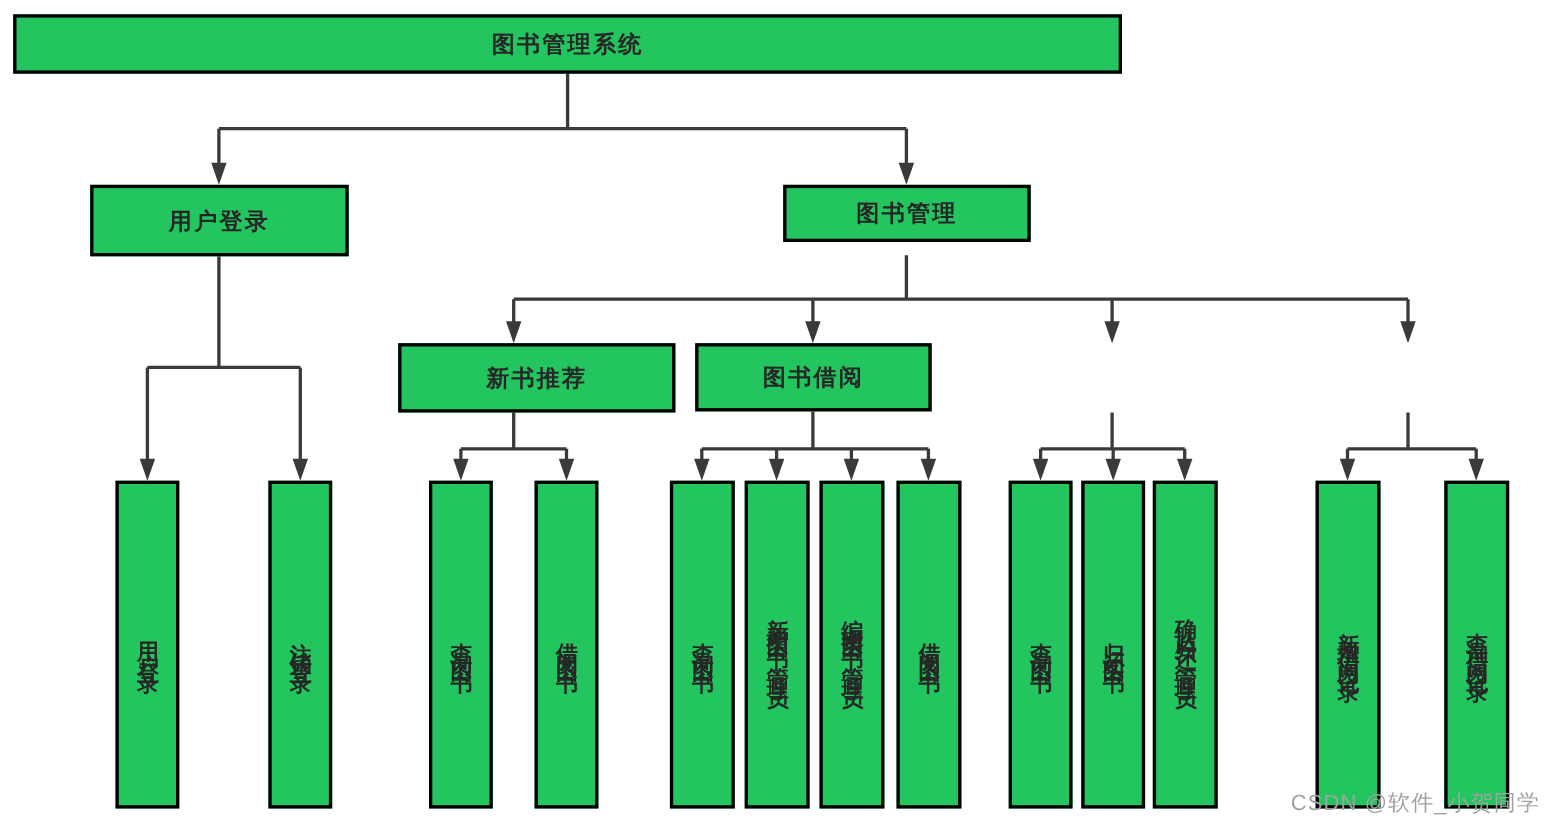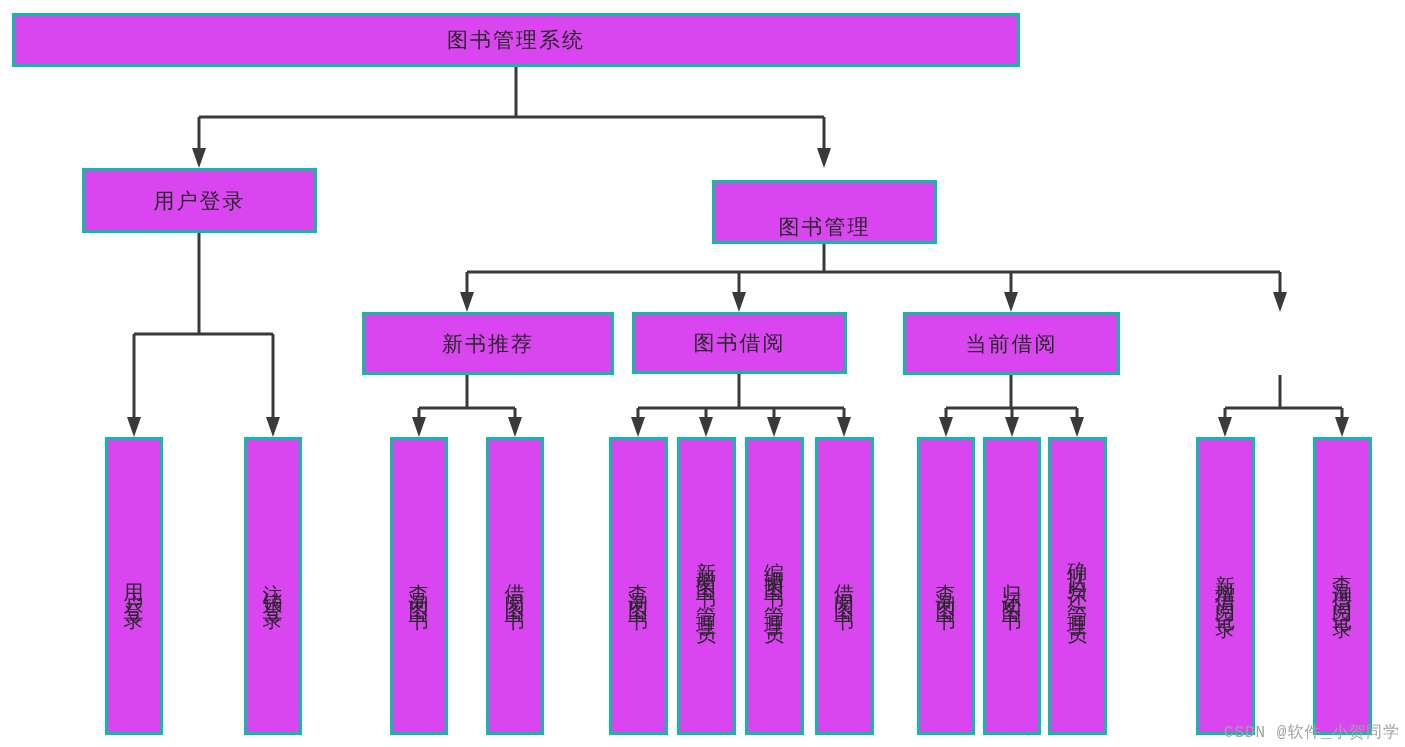--- a/index.html
+++ b/index.html
@@ -2,45 +2,45 @@
 <html><head>
 <meta charset="utf-8">
 <style>
   html,body{margin:0;padding:0;background:#fff;}
   .canvas{
     position:relative;width:1405px;height:747px;background:#ffffff;
     font-family:"Liberation Sans","DejaVu Sans",sans-serif;overflow:hidden;
   }
   .wires{position:absolute;left:0;top:0;z-index:1;}
   .node{
-    position:absolute;box-sizing:border-box;border:3px solid #14b8a6;background:#d946ef;
-    display:flex;align-items:center;justify-content:center;color:#262626;z-index:2;
+    position:absolute;box-sizing:border-box;border:3px solid #000000;background:#22c55e;
+    display:flex;align-items:center;justify-content:center;color:#262626;z-index:2;font-weight:bold;
   }
   .h{font-size:21px;letter-spacing:2px;white-space:nowrap;}
   .v{
     writing-mode:vertical-rl;text-orientation:mixed;
     font-size:20px;letter-spacing:9px;line-height:1;text-align:center;
   }
   .root-box{left:12px;top:13px;width:1008px;height:54px;}
   .n-user-login{left:82px;top:168px;width:235px;height:65px;}
-  .n-book-mgmt{left:712px;top:180px;width:225px;height:64px;align-items:flex-end;}
+  .n-book-mgmt{left:712px;top:168px;width:225px;height:52px;}
   .n-newbook{left:362px;top:312px;width:252px;height:63px;}
   .n-borrow{left:632px;top:312px;width:215px;height:62px;}
   .n-current{left:903px;top:312px;width:217px;height:63px;}
   .n-records{left:1173px;top:312px;width:215px;height:63px;}
   .leaf{top:437px;width:58px;height:298px;}
   .lf-a1{left:105px;} .lf-a2{left:244px;}
   .lf-b1{left:390px;} .lf-b2{left:486px;}
   .lf-c1{left:609px;width:59px;} .lf-c2{left:677px;width:59px;}
   .lf-c3{left:745px;width:59px;} .lf-c4{left:815px;width:59px;}
   .lf-d1{left:917px;} .lf-d2{left:983px;} .lf-d3{left:1048px;width:59px;}
   .lf-e1{left:1196px;width:59px;} .lf-e2{left:1313px;width:59px;}
   .watermark{
     position:absolute;right:5px;bottom:4px;z-index:3;
-    color:#a2a2a2;font-size:16px;letter-spacing:1px;white-space:nowrap;font-family:Liberation Mono, monospace;
+    color:#a2a2a2;font-size:20px;letter-spacing:1px;white-space:nowrap;
   }
 </style>
 </head>
 <body>
 
 <div class="canvas">
 
   <svg class="wires" width="1405" height="747" viewBox="0 0 1405 747">
     <path fill="none" stroke="#3a3a3a" stroke-width="3" d="M516 67 V117 M199 117 H824 M199 117 V154 M824 117 V154
              M199 233 V334 M134 334 H273 M134 334 V423 M273 334 V423
@@ -82,23 +82,20 @@
   <div class="node h n-book-mgmt">
     <span>图书管理</span>
   </div>
 
   <div class="node h n-newbook">
     <span>新书推荐</span>
   </div>
   <div class="node h n-borrow">
     <span>图书借阅</span>
   </div>
-  <div class="node h n-current">
-    <span>当前借阅</span>
-  </div>
 
   <div class="node v leaf lf-a1">用户登录</div>
   <div class="node v leaf lf-a2">注销登录</div>
 
   <div class="node v leaf lf-b1">查询图书</div>
   <div class="node v leaf lf-b2">借阅图书</div>
 
   <div class="node v leaf lf-c1">查询图书</div>
   <div class="node v leaf lf-c2">新增图书（管理员）</div>
   <div class="node v leaf lf-c3">编辑图书（管理员）</div>

